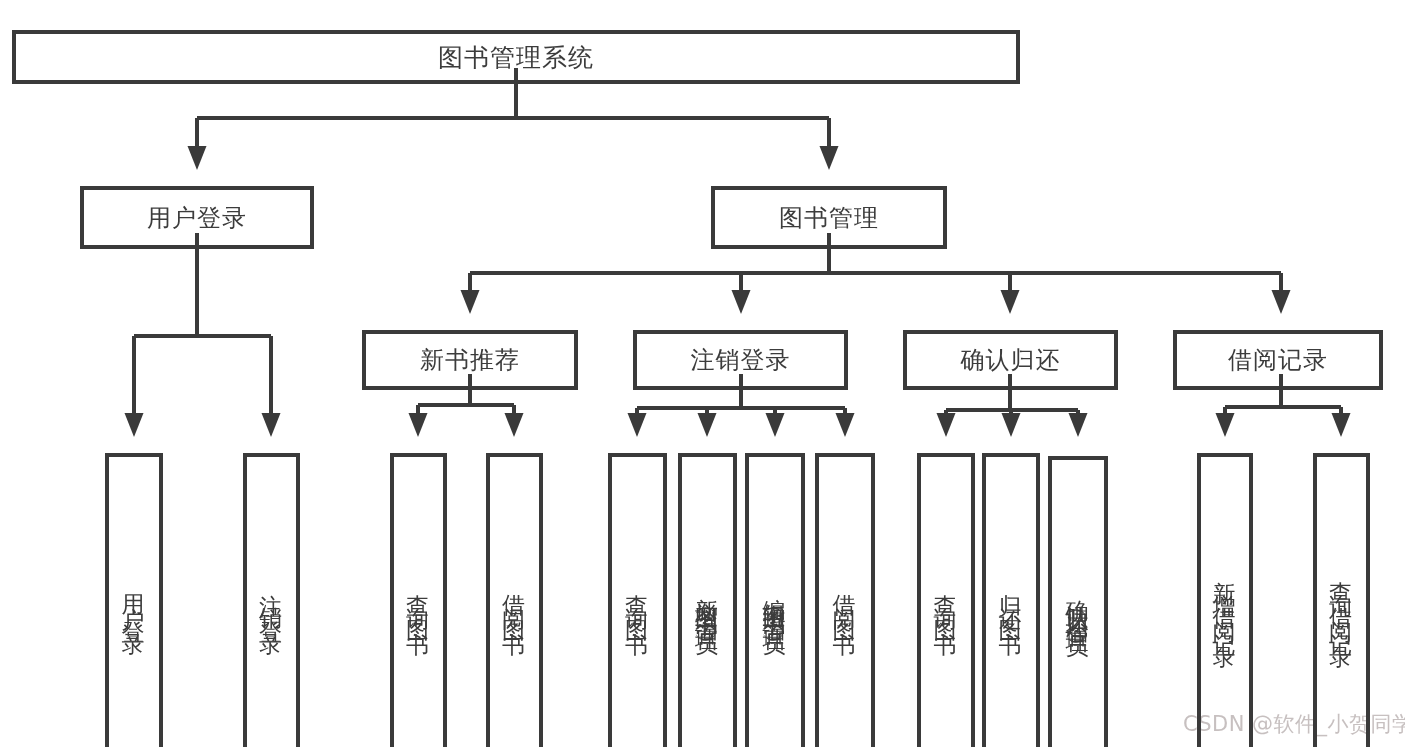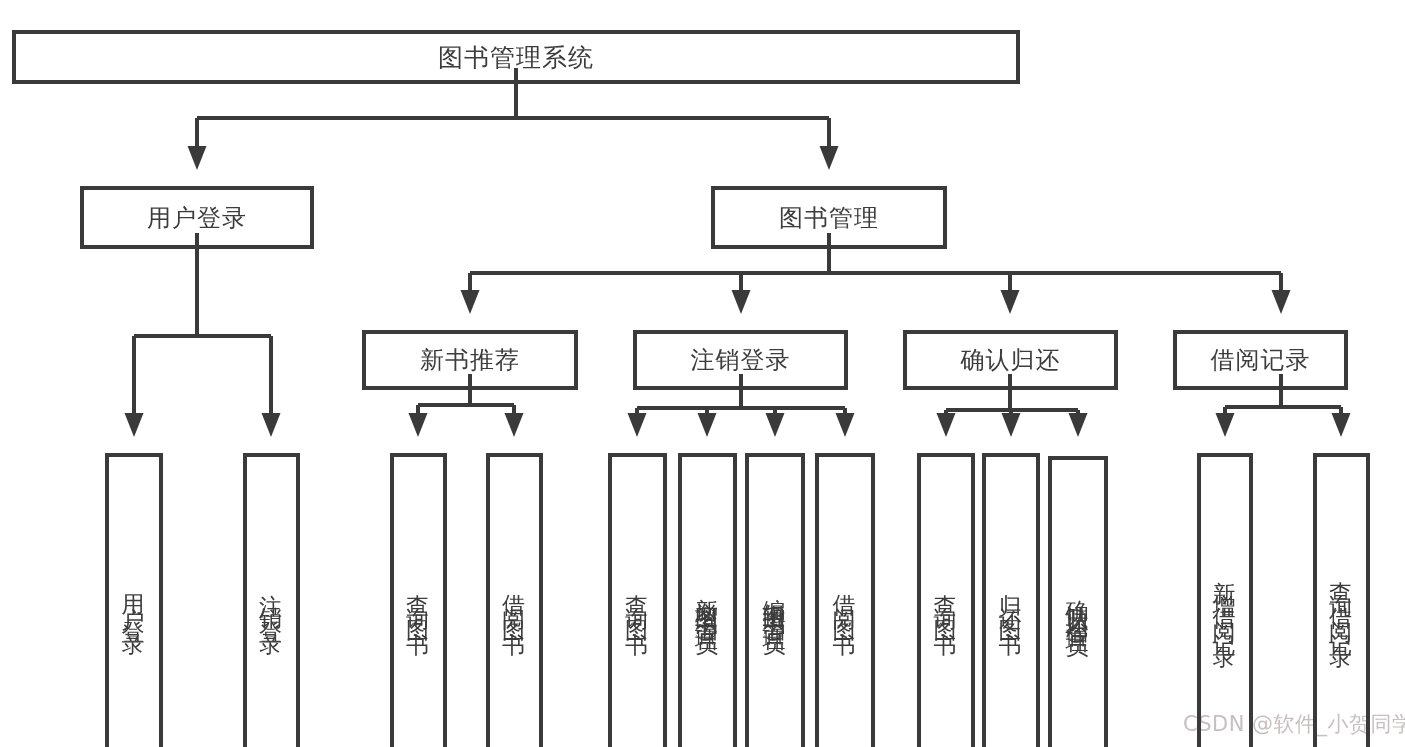--- a/index.html
+++ b/index.html
@@ -121,21 +121,21 @@
 
   <div class="node" style="left:711px;top:170px;width:236px;height:63px;">
     <span class="lbl">图书管理</span>
   </div>
   <div class="node" style="left:633px;top:314px;width:215px;height:60px;">
     <span class="lbl">注销登录</span>
   </div>
   <div class="node" style="left:903px;top:314px;width:215px;height:60px;">
     <span class="lbl">确认归还</span>
   </div>
-  <div class="node" style="left:1173px;top:314px;width:175px;height:60px;">
+  <div class="node" style="left:1173px;top:314px;width:210px;height:60px;">
     <span class="lbl">借阅记录</span>
   </div>
 
   <div class="node leaf" style="left:105px;top:437px;width:58px;height:298px;">
     <span class="lbl">用户登录</span>
   </div>
   <div class="node leaf" style="left:243px;top:437px;width:57px;height:298px;">
     <span class="lbl">注销登录</span>
   </div>
 

